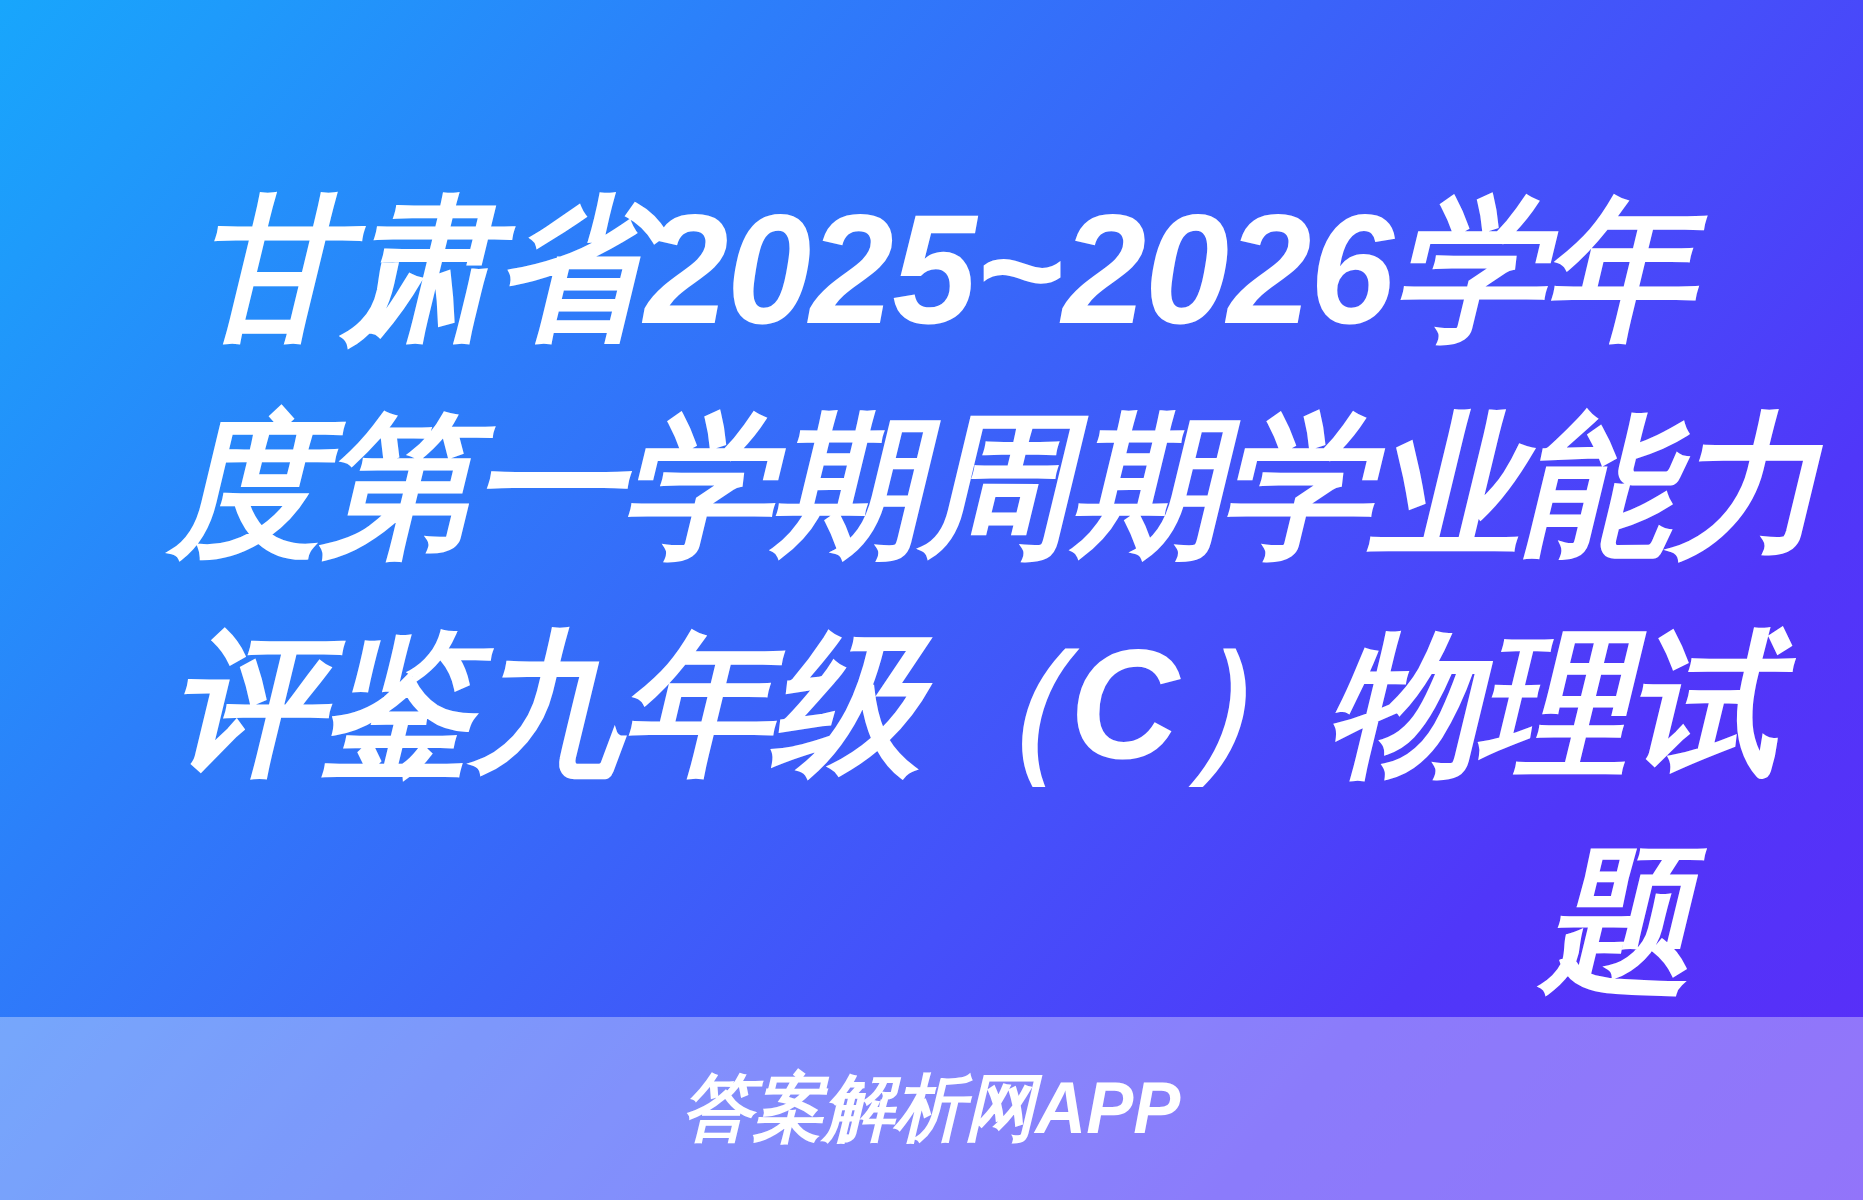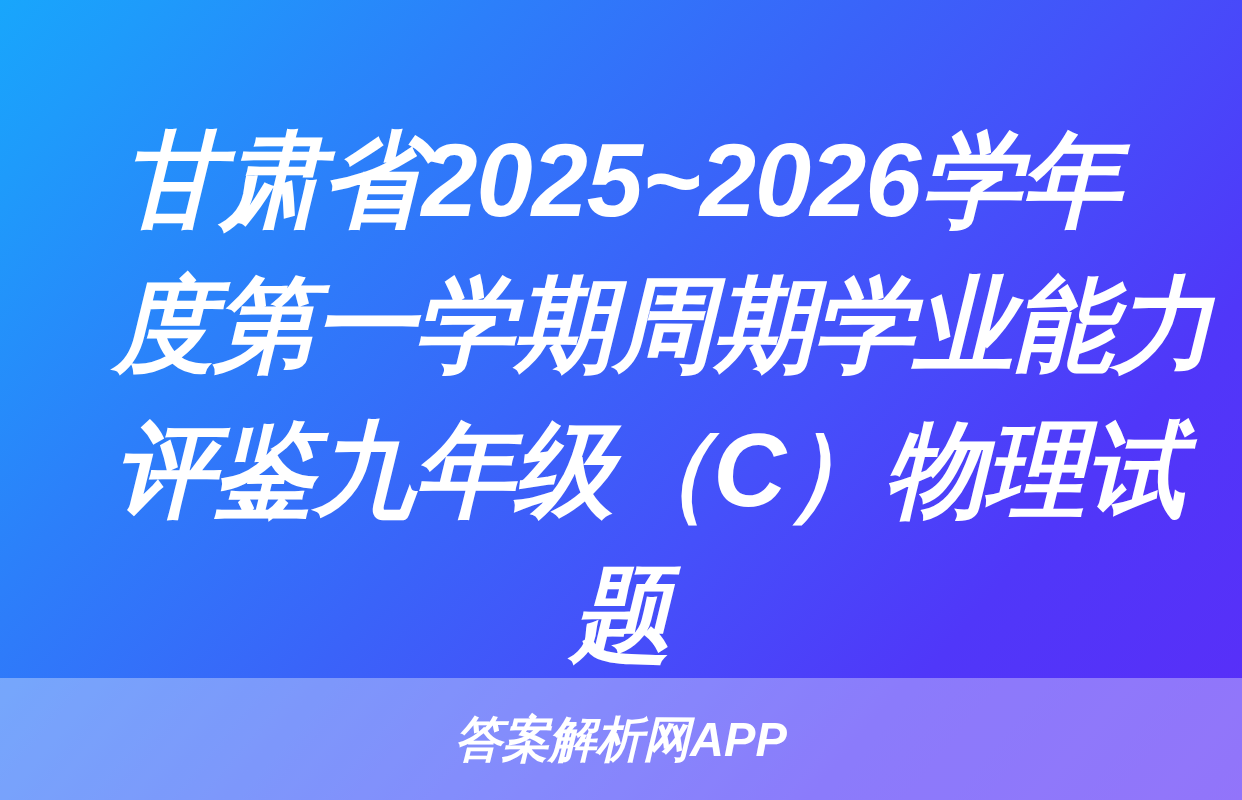--- a/index.html
+++ b/index.html
@@ -26,21 +26,21 @@
         #5037F9 78%,
         #5A2DF8 100%);
   }
 
   
   #title-block {
     position: absolute;
     left: 98px;
     top: 108px;
     width: 1046px;
-    text-align: center;
+    text-align: right;
   }
 
   .title-line {
     display: block;
     color: #ffffff;
     font-family: "Liberation Sans", "DejaVu Sans", sans-serif;
     font-size: 104px;
     line-height: 145px;
     font-weight: bold;
     font-style: italic;

